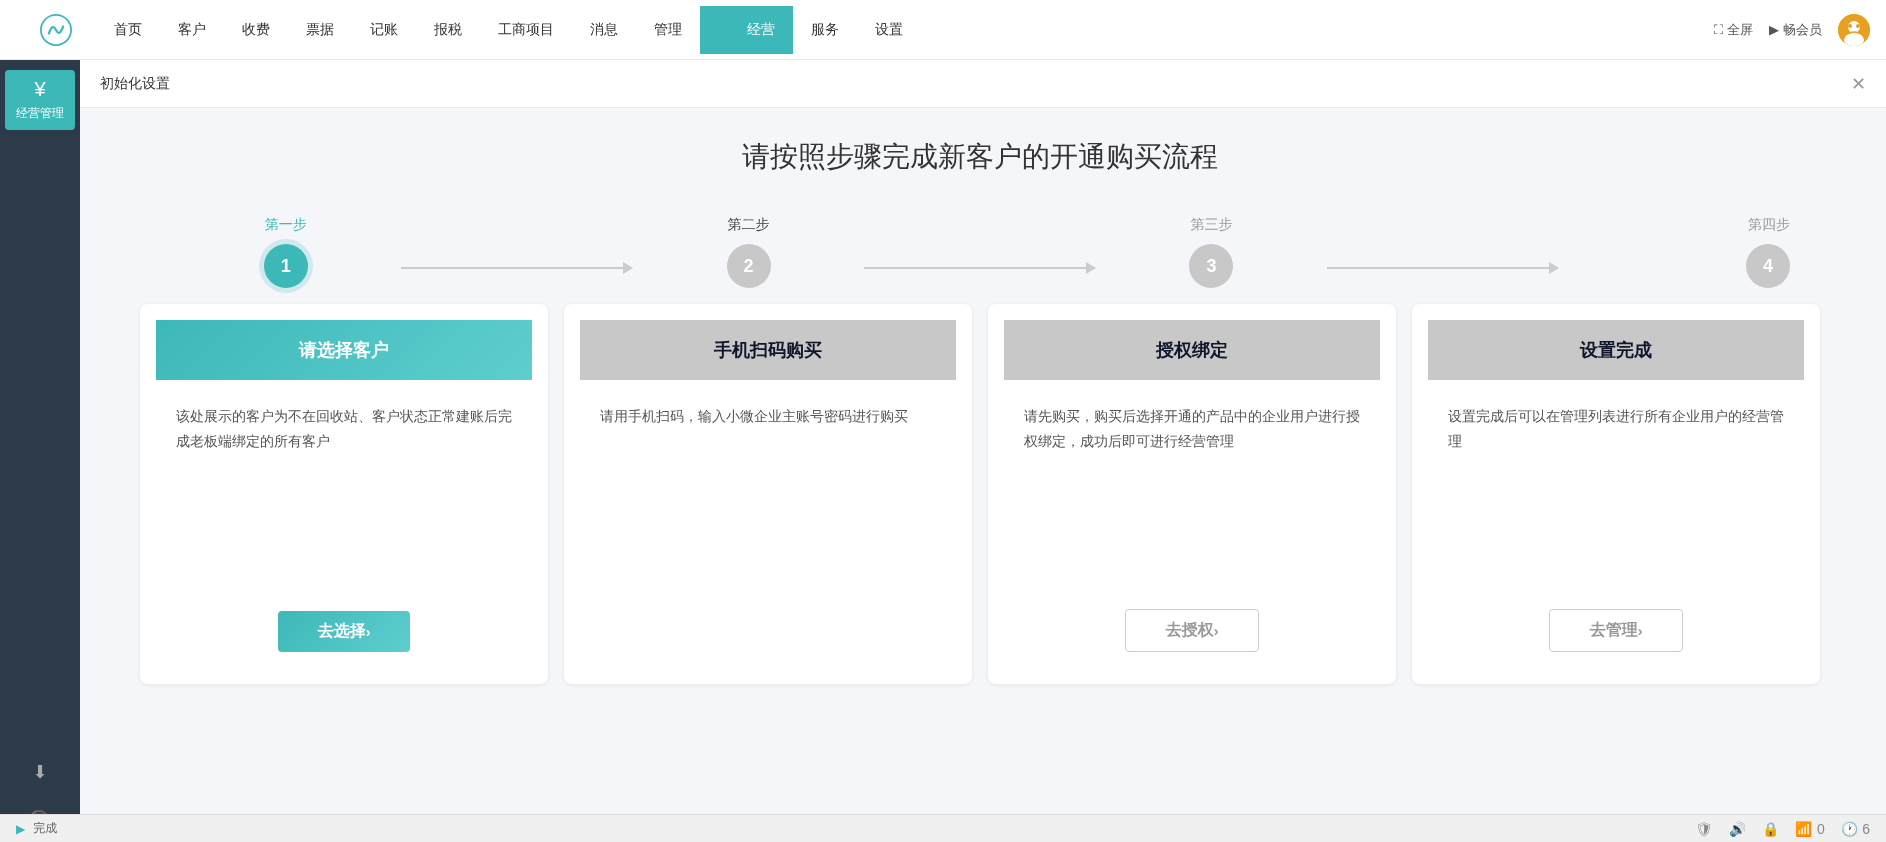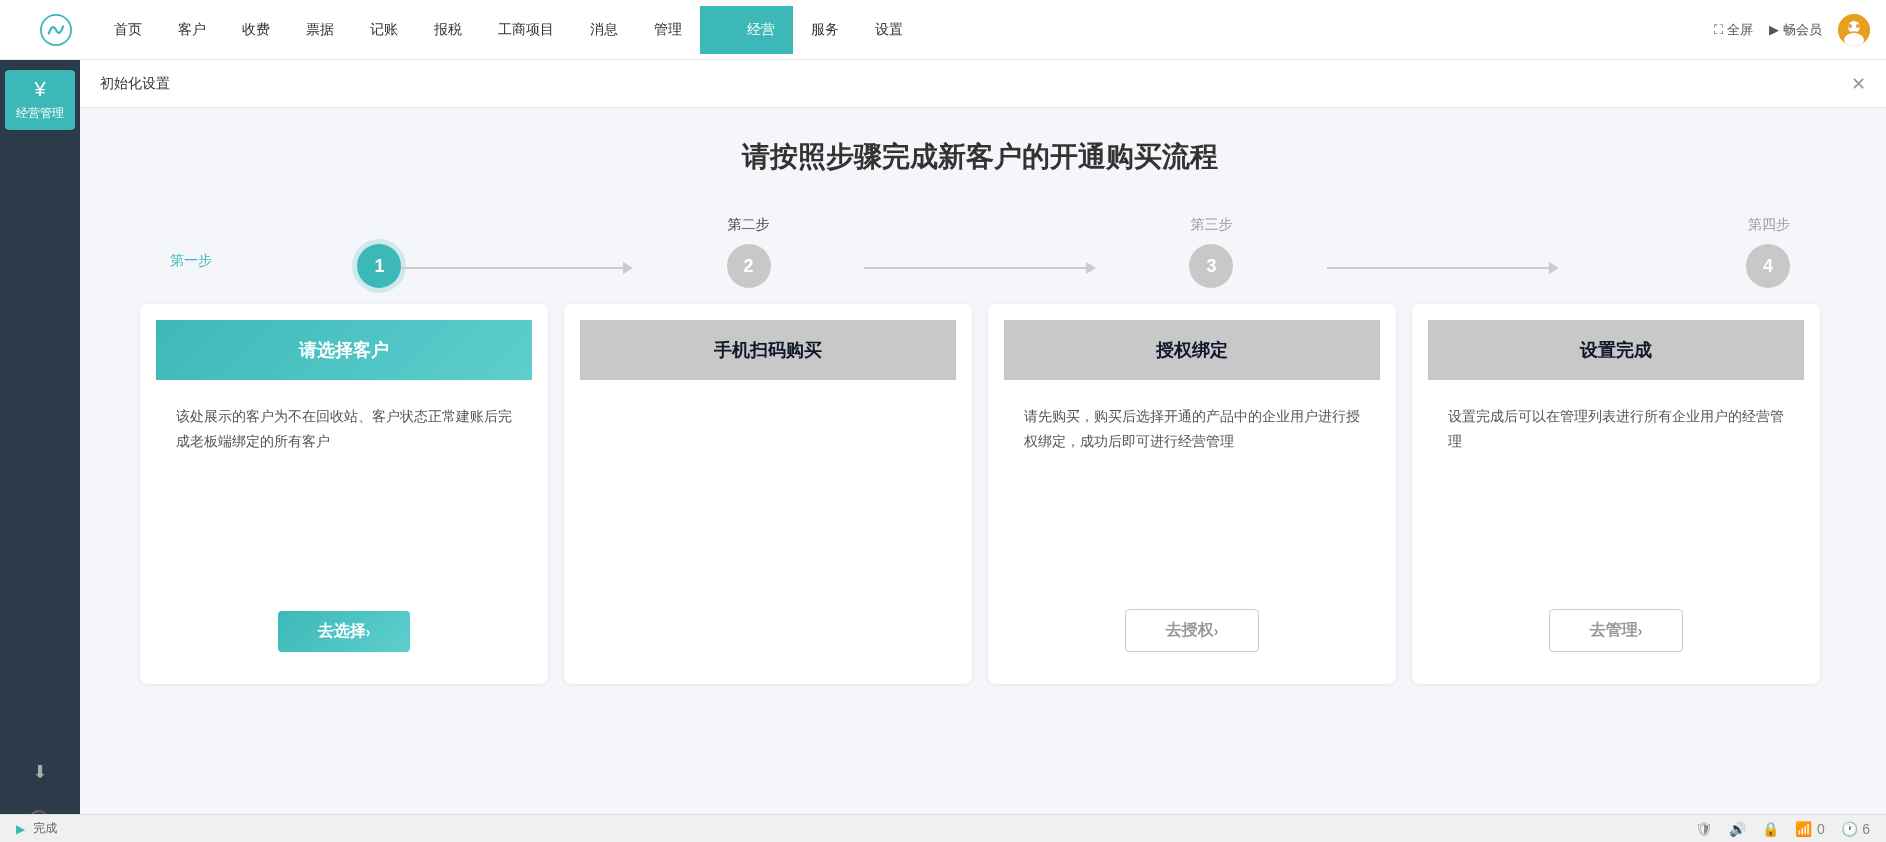--- a/index.html
+++ b/index.html
@@ -71,21 +71,21 @@
     }
     .page-title { font-size: 14px; color: #333; }
     .close-btn { font-size: 18px; color: #999; cursor: pointer; }
 
     
     .setup-container {
       padding: 30px 60px; max-width: 1800px;
     }
     .setup-heading {
       text-align: center; font-size: 28px; color: #333; margin-bottom: 40px;
-      font-weight: 700;
+      font-weight: 400;
     }
 
     
     .cards-row {
       display: flex; gap: 16px; align-items: stretch;
     }
     .step-card {
       flex: 1; background: #fff; border-radius: 8px; padding: 16px;
       min-height: 380px; display: flex; flex-direction: column;
       overflow: hidden; box-shadow: 0 1px 4px rgba(0,0,0,0.08);
@@ -191,21 +191,21 @@
     <div class="page-header">
       <div class="page-title">初始化设置</div>
       <div class="close-btn">✕</div>
     </div>
 
     <div class="setup-container">
       <div class="setup-heading">请按照步骤完成新客户的开通购买流程</div>
 
       <div style="display:flex; align-items:flex-end; margin-bottom:16px; padding:0 30px;">
 
-        <div style="display:flex;flex-direction:row;align-items:center;flex:1;justify-content:space-between;">
+        <div style="display:flex;flex-direction:column;align-items:center;flex:1;justify-content:space-between;">
           <div style="font-size:14px;color:#3db8b8;margin-bottom:10px;">第一步</div>
           <div style="width:44px;height:44px;border-radius:50%;background:#3db8b8;color:#fff;display:flex;align-items:center;justify-content:center;font-size:18px;font-weight:bold;box-shadow:0 0 0 5px rgba(61,184,184,0.2);">1</div>
         </div>
 
         <div style="flex:1;display:flex;align-items:center;padding-bottom:14px;">
           <div style="flex:1;height:2px;background:#ccc;"></div>
           <div style="width:0;height:0;border-top:6px solid transparent;border-bottom:6px solid transparent;border-left:10px solid #ccc;"></div>
         </div>
 
         <div style="display:flex;flex-direction:column;align-items:center;flex:1;">
@@ -242,20 +242,21 @@
           <div class="card-footer">
             <button class="btn-action active">
               <span>去选择</span>
               <span class="btn-chevron">›</span>
             </button>
           </div>
         </div>
 
         <div class="step-card">
           <div class="card-header inactive">手机扫码购买</div>
+          <div class="card-body">请用手机扫码，输入小微企业主账号密码进行购买</div>
           <div class="card-footer"></div>
         </div>
 
         <div class="step-card">
           <div class="card-header inactive">授权绑定</div>
           <div class="card-body">请先购买，购买后选择开通的产品中的企业用户进行授权绑定，成功后即可进行经营管理</div>
           <div class="card-footer">
             <button class="btn-action inactive">
               <span>去授权</span>
               <span class="btn-chevron">›</span>

